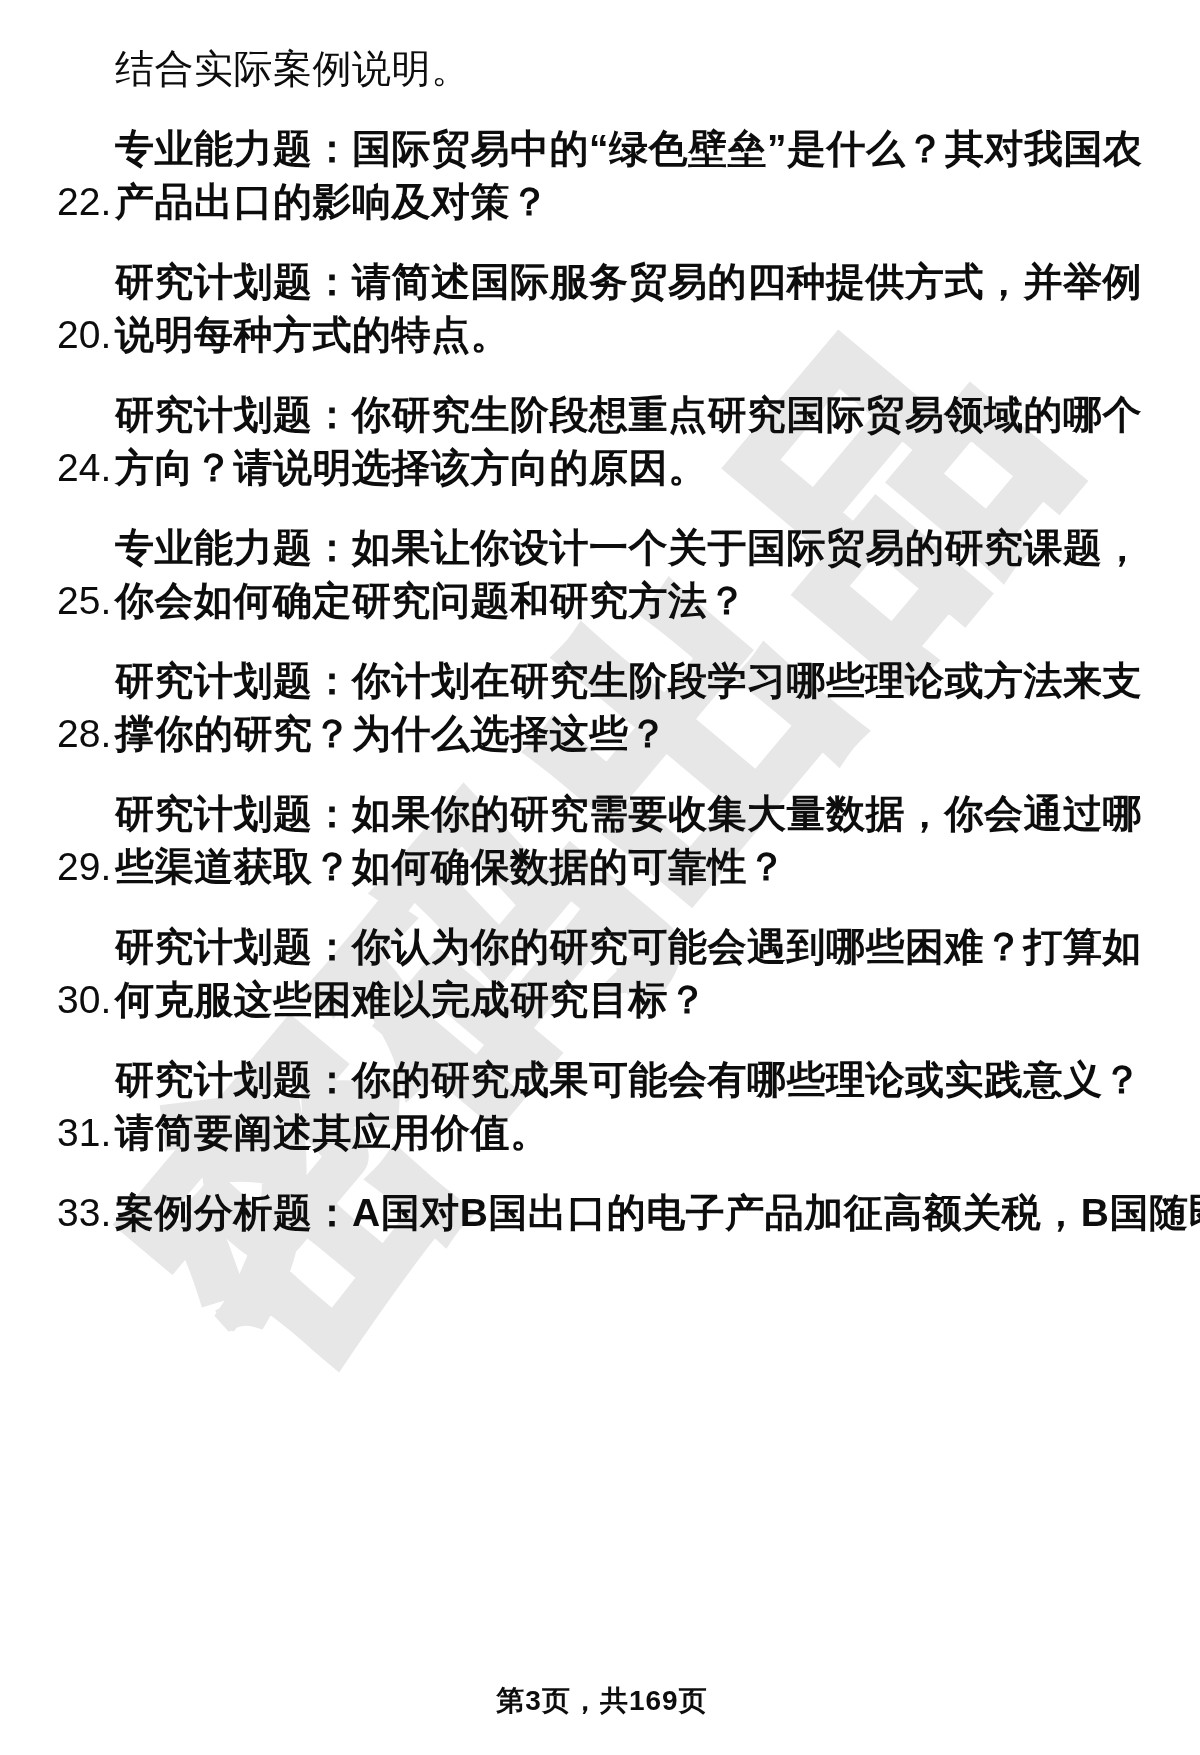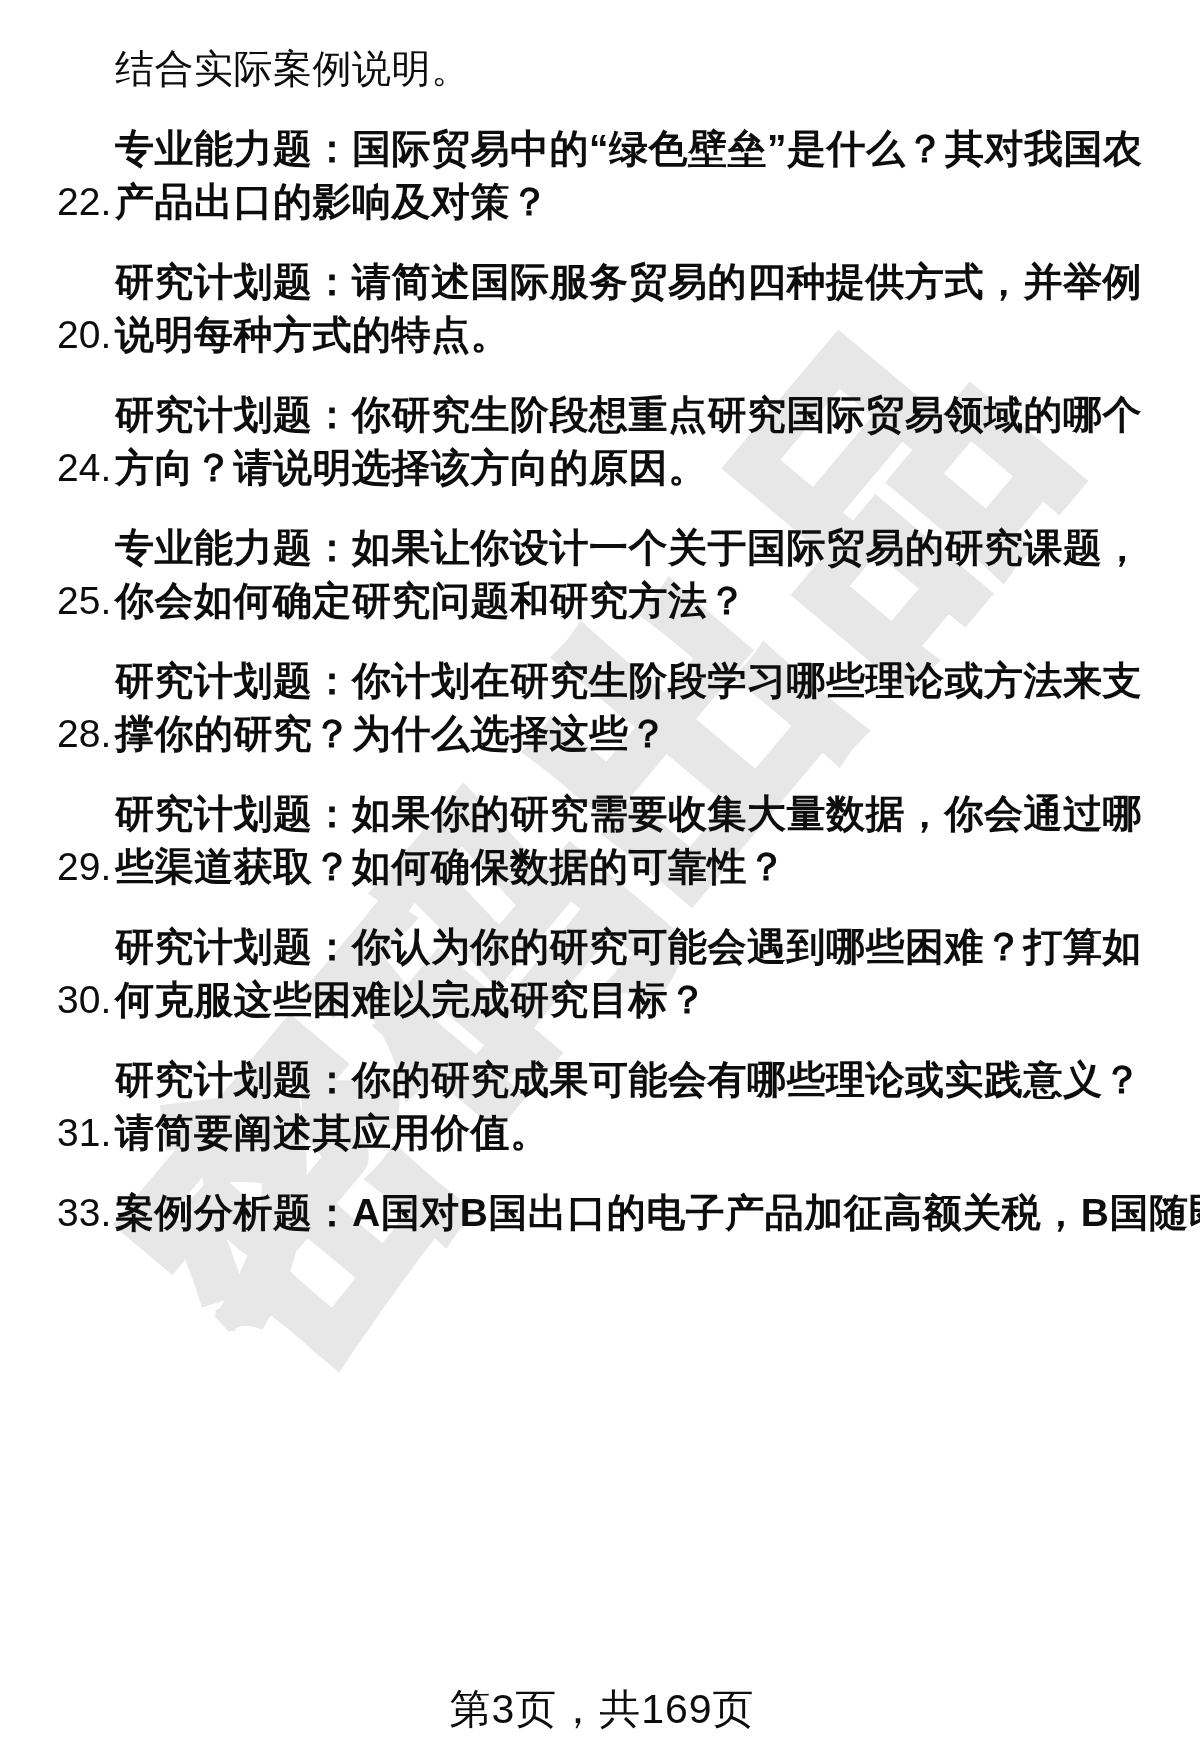--- a/index.html
+++ b/index.html
@@ -73,22 +73,22 @@
   .q.nowrap .q-text {
     white-space: nowrap;
     overflow: visible;
   }
   .footer {
     position: absolute;
     left: 4px;
     right: 0;
     top: 1682px;
     text-align: center;
-    font-size: 41px;
-    font-weight: 400;
+    font-size: 28px;
+    font-weight: 700;
     letter-spacing: 1px;
     z-index: 1;
   }
 </style>
 </head>
 <body>
 
 <div class="page">
 
   <div class="watermark">密码出品</div>

